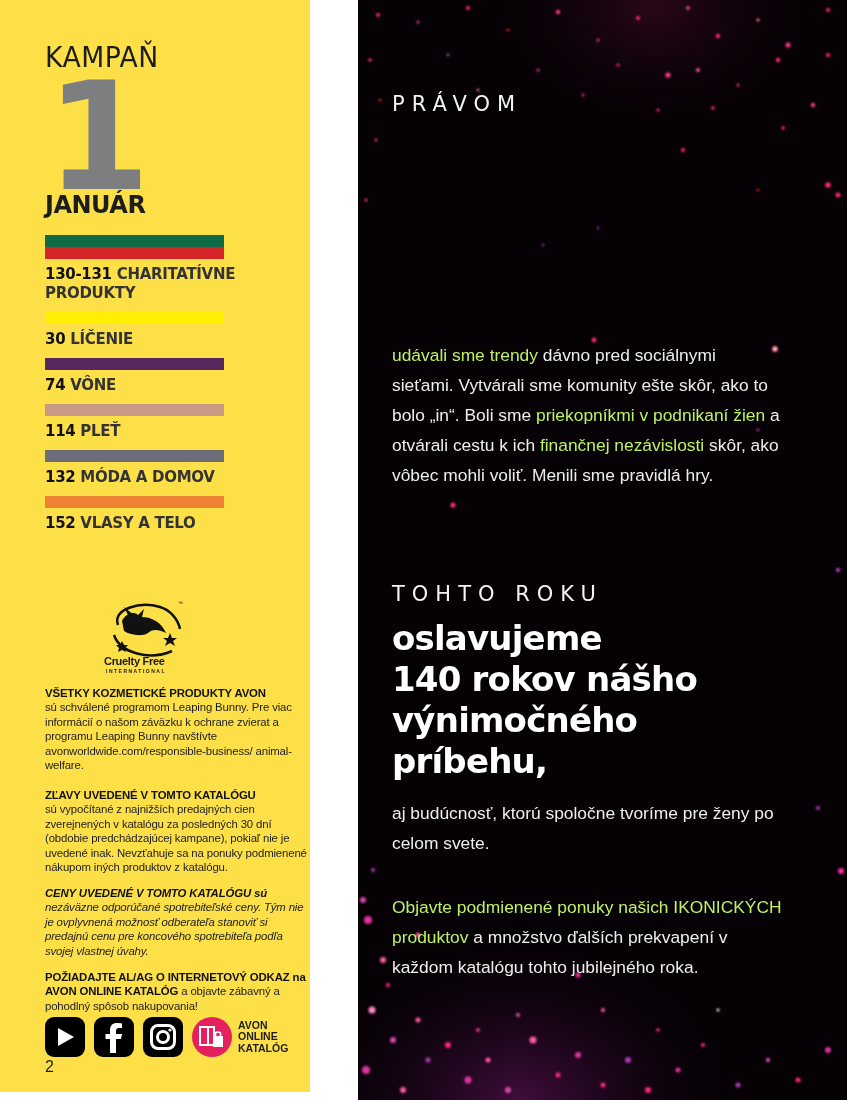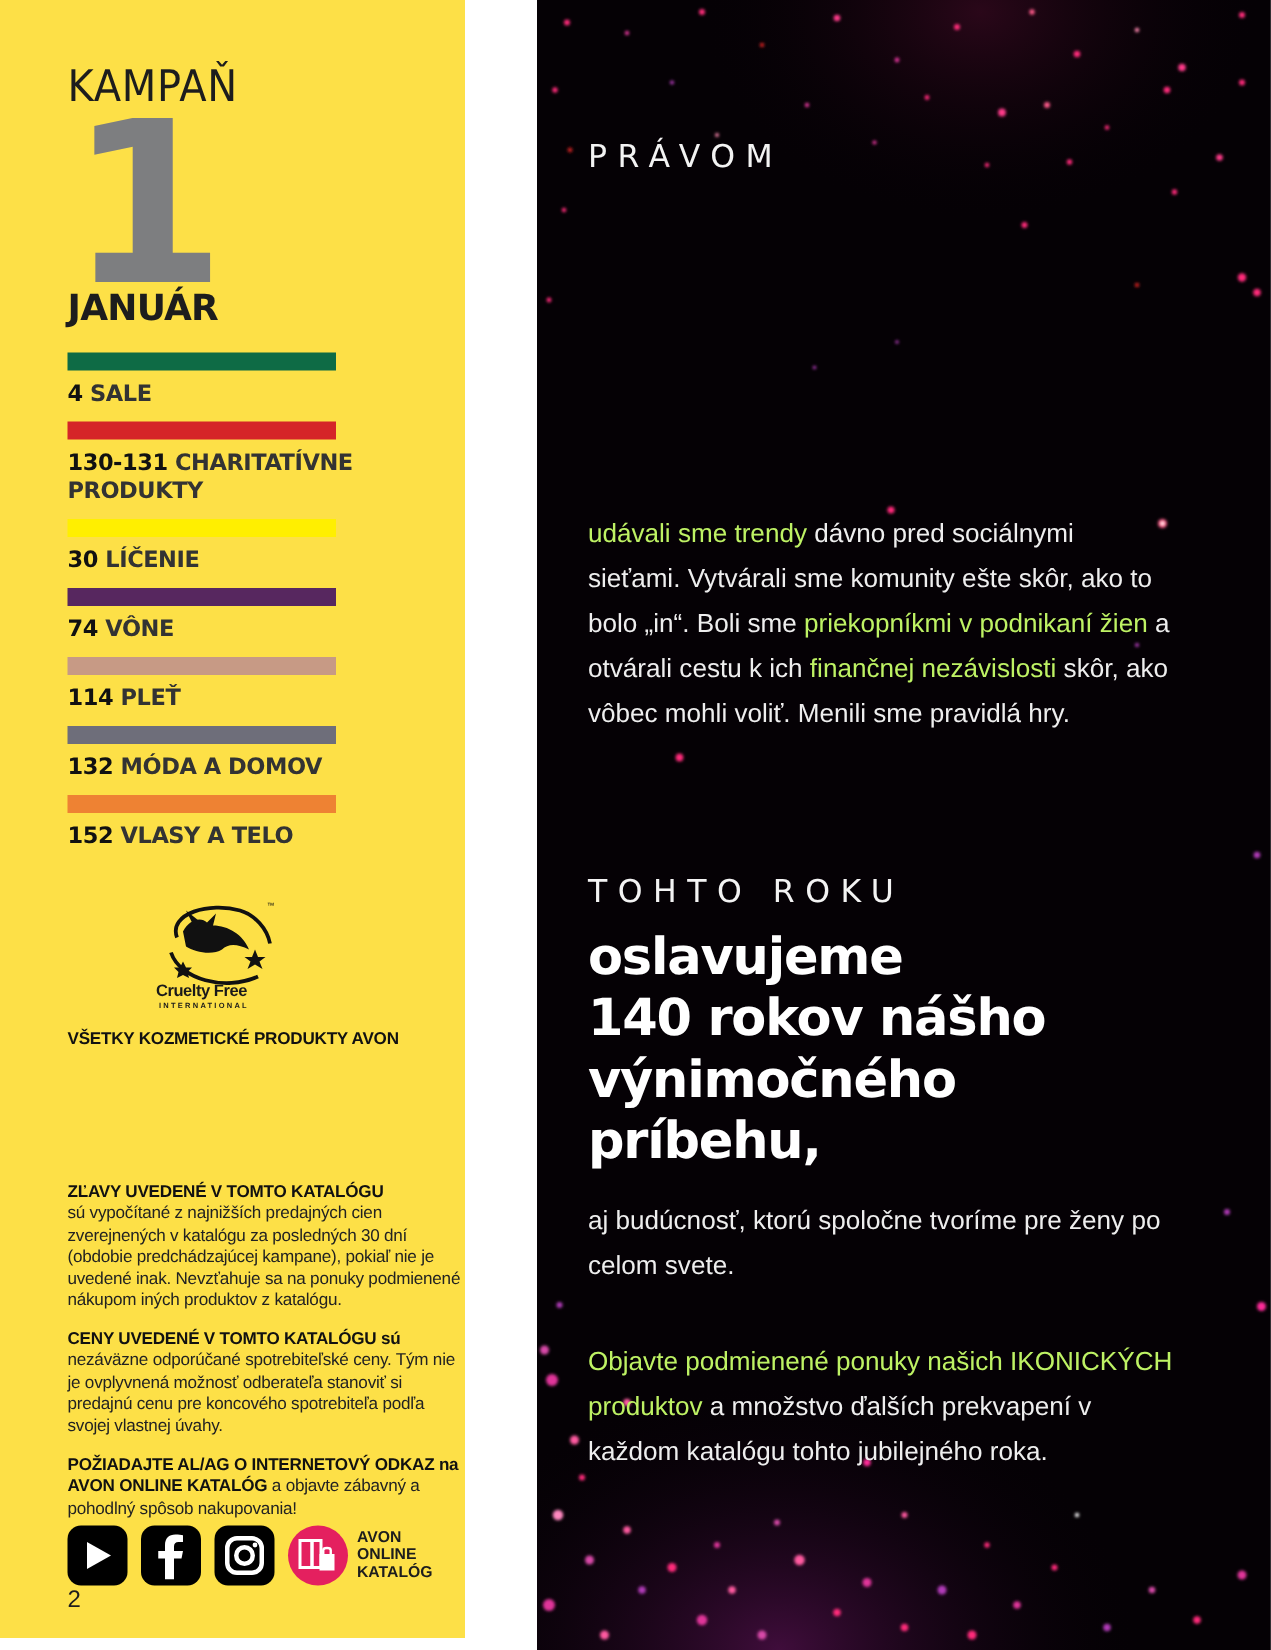--- a/index.html
+++ b/index.html
@@ -20,21 +20,21 @@
   .cat-label.wrap { white-space:normal; width:240px; }
 
   .cf-logo { position:absolute; left:100px; top:590px; width:90px; height:80px; }
   .cf-text1 { position:absolute; left:104px; top:655px; font-size:11px; font-weight:bold; font-family:"Liberation Sans", sans-serif; letter-spacing:-0.3px; }
   .cf-text2 { position:absolute; left:106px; top:668px; font-size:5px; font-weight:bold; letter-spacing:1.5px; font-family:"Liberation Sans", sans-serif; }
 
   .notes { position:absolute; left:45px; width:265px; font-size:11.4px; line-height:14.4px; color:#222; font-family:"Liberation Sans", sans-serif; letter-spacing:-0.15px; }
   .notes b { font-weight:bold; color:#111; }
   .n1 { top:686px; }
   .n2 { top:788px; }
-  .n3 { top:886px; }
+  .n3 { top:886px;font-style:italic; }
   .n4 { top:970px; }
 
   .social { position:absolute; left:45px; top:1017px; display:flex; align-items:center; gap:9px; }
   .sq { width:40px; height:40px; border-radius:9px; background:#000; display:flex; align-items:center; justify-content:center; }
   .circ { width:40px; height:40px; border-radius:50%; background:#e4205f; display:flex; align-items:center; justify-content:center; }
   .aok { font-size:10.5px; line-height:11.5px; font-weight:bold; color:#1d1d1d; font-family:"Liberation Sans", sans-serif; margin-left:-3px; }
   .page-num { position:absolute; left:45px; top:1058px; font-size:16px; color:#1d1d1d; font-family:"Liberation Sans", sans-serif; }
 
   
   .right { position:absolute; left:310px; top:0; width:537px; height:1100px; background:#050105; overflow:hidden;margin-left:48px; }
@@ -56,21 +56,20 @@
 <body>
 
 <div class="left">
   <div class="kampan">KAMPAŇ</div>
   <div class="big-num">1</div>
   <div class="month">JANUÁR</div>
 
   <div class="cats">
     <div>
       <div class="cat-bar" style="background:#0e6b45"></div>
-      <div class="cat-label"><span class="pg">4</span> <span class="nm">SALE</span></div>
     </div>
     <div>
       <div class="cat-bar" style="background:#d52528"></div>
       <div class="cat-label wrap"><span class="pg">130-131</span> <span class="nm">CHARITATÍVNE PRODUKTY</span></div>
     </div>
     <div>
       <div class="cat-bar" style="background:#ffef00"></div>
       <div class="cat-label"><span class="pg">30</span> <span class="nm">LÍČENIE</span></div>
     </div>
     <div>
@@ -98,20 +97,21 @@
     <path d="M30 24 L 24 12 L 34 20 Z" fill="#111"></path>
     <polygon points="70,38 72,43 77,43 73,46 75,51 70,48 65,51 67,46 63,43 68,43" fill="#111"></polygon>
     <polygon points="22,46 24,50 28,50 25,53 26,57 22,55 18,57 19,53 16,50 20,50" fill="#111"></polygon>
     <text x="78" y="10" font-size="5" fill="#111">™</text>
   </svg>
   <div class="cf-text1">Cruelty Free</div>
   <div class="cf-text2">INTERNATIONAL</div>
 
   <div class="notes n1">
     <b>VŠETKY KOZMETICKÉ PRODUKTY AVON</b><br>
+    <span>sú schválené programom Leaping Bunny. Pre viac informácií o našom záväzku k ochrane zvierat a programu Leaping Bunny navštívte avonworldwide.com/responsible-business/ animal-welfare.</span>
   </div>
   <div class="notes n2">
     <b>ZĽAVY UVEDENÉ V TOMTO KATALÓGU</b><br>
     <span>sú vypočítané z najnižších predajných cien zverejnených v katalógu za posledných 30 dní (obdobie predchádzajúcej kampane), pokiaľ nie je uvedené inak. Nevzťahuje sa na ponuky podmienené nákupom iných produktov z katalógu.</span>
   </div>
   <div class="notes n3">
     <b>CENY UVEDENÉ V TOMTO KATALÓGU</b> <b>sú</b><br>
     <span>nezáväzne odporúčané spotrebiteľské ceny. Tým nie je ovplyvnená možnosť odberateľa stanoviť si predajnú cenu pre koncového spotrebiteľa podľa svojej vlastnej úvahy.</span>
   </div>
   <div class="notes n4">

